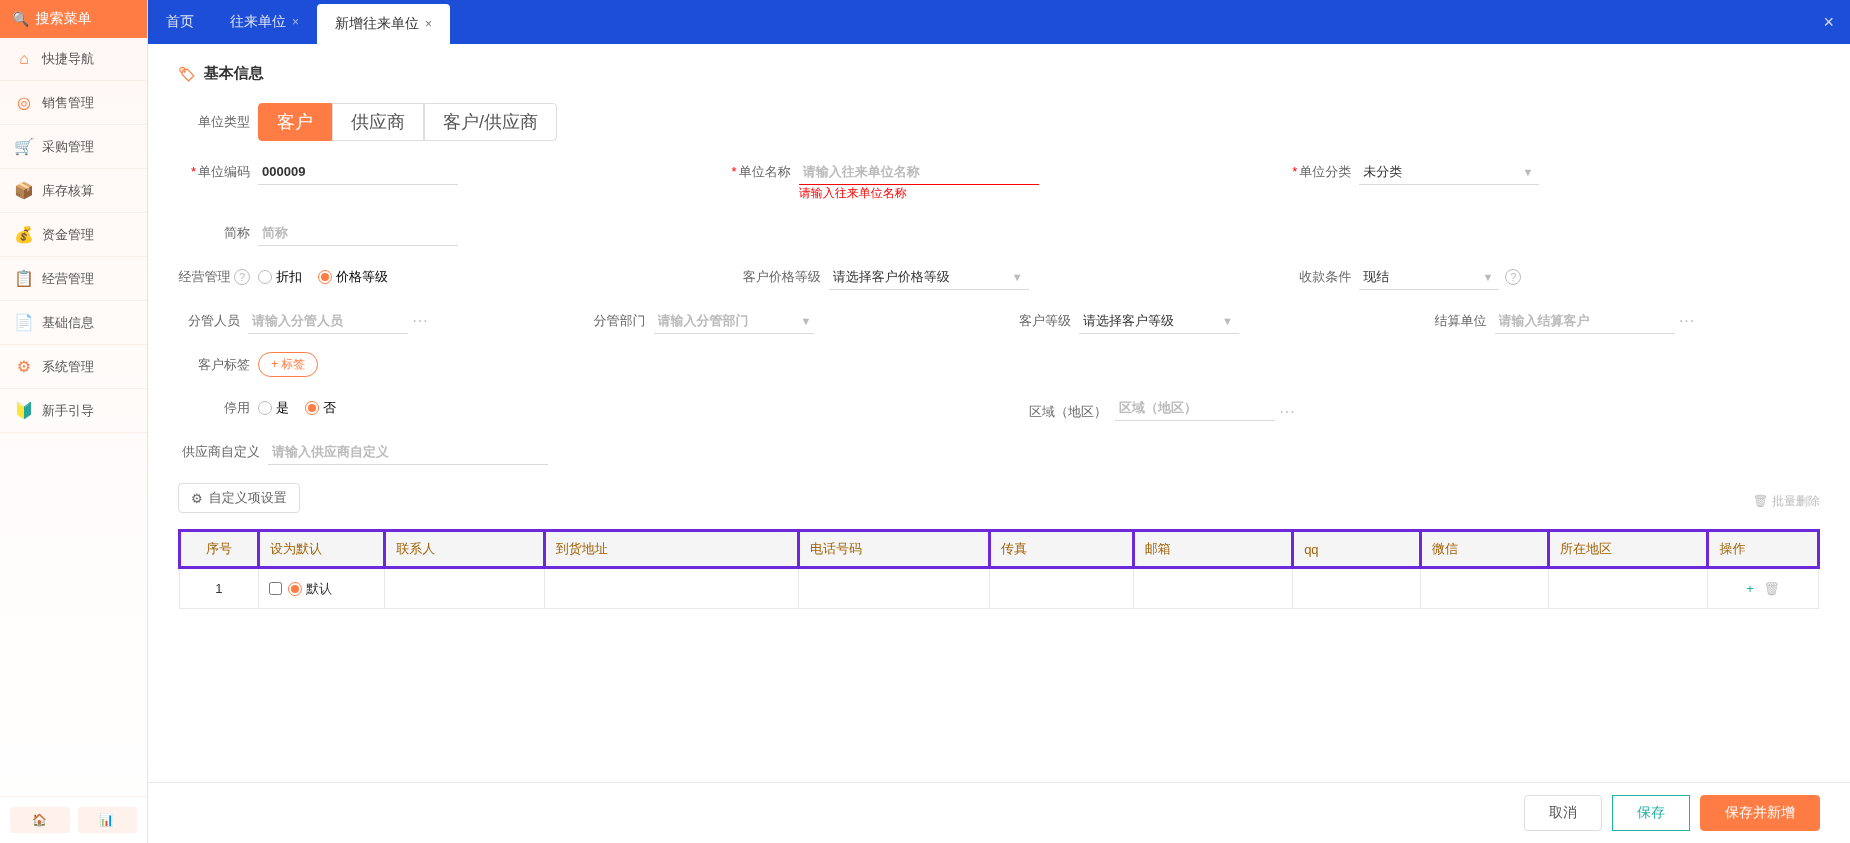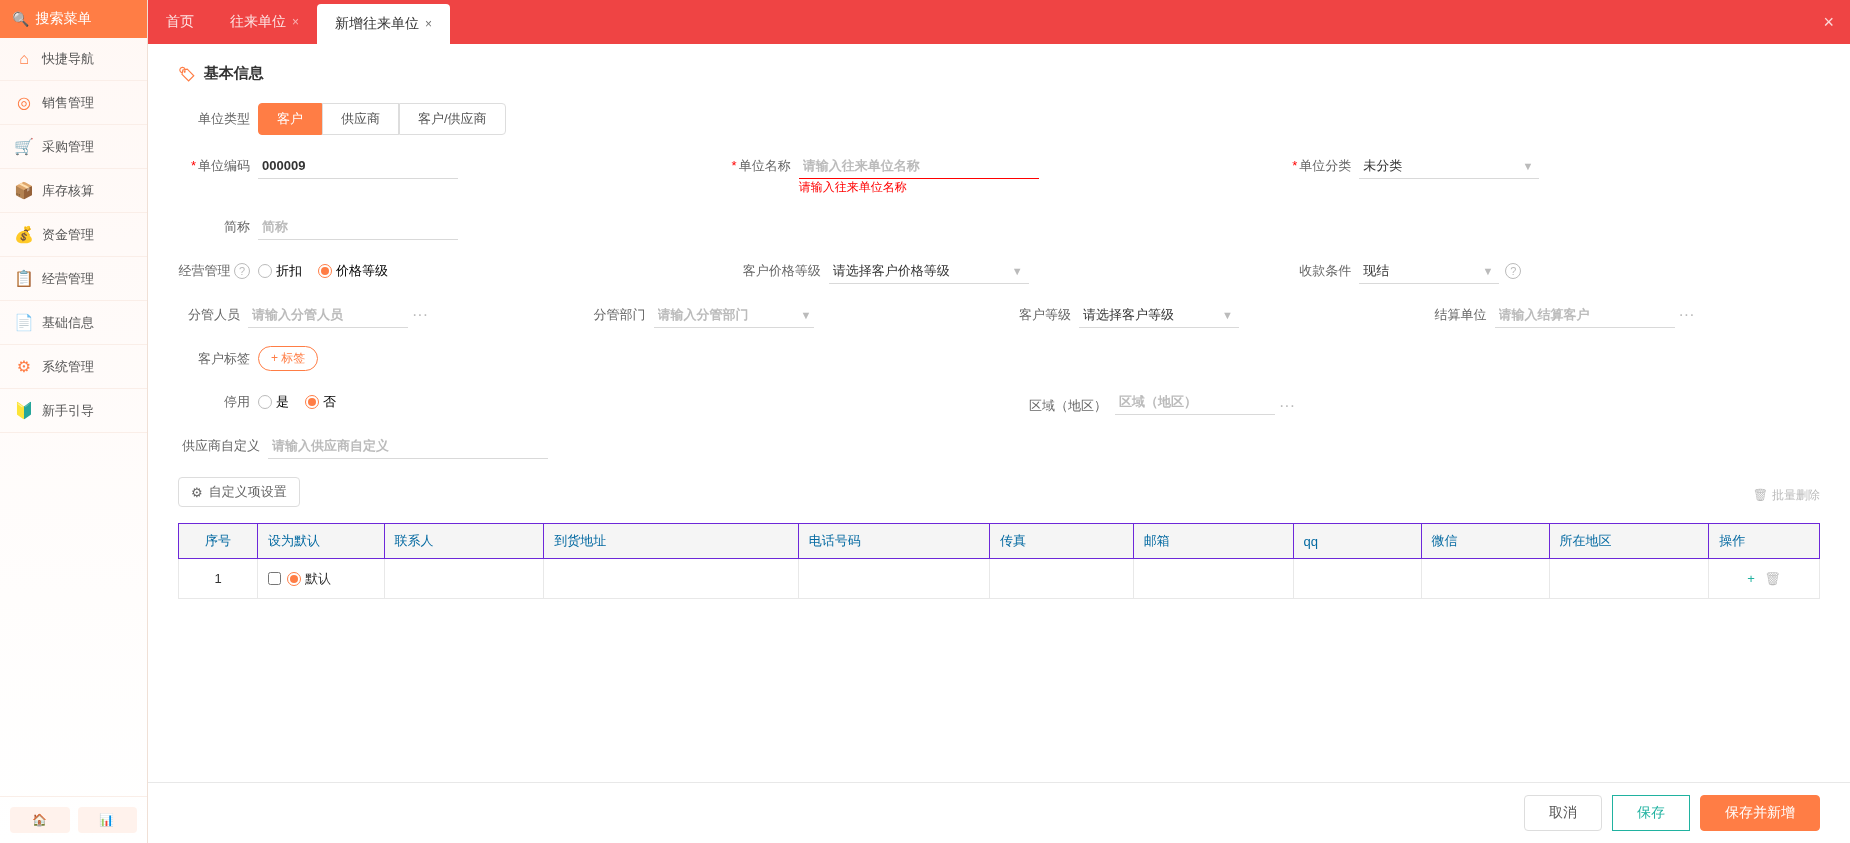--- a/index.html
+++ b/index.html
@@ -57,21 +57,21 @@
     
     .main {
       flex: 1;
       display: flex;
       flex-direction: column;
       overflow: hidden;
     }
 
     
     .tab-bar {
-      background: #ef4444;
+      background: #1d4ed8;
       display: flex;
       align-items: center;
       height: 44px;
       padding: 0 0;
       color: white;
       flex-shrink: 0;
     }
     .tab-item {
       padding: 0 18px;
       height: 100%;
@@ -197,21 +197,21 @@
     
     .unit-type-group {
       display: flex;
       gap: 0;
     }
     .unit-type-btn {
       padding: 6px 18px;
       border: 1px solid #ddd;
       background: white;
       cursor: pointer;
-      font-size: 13px;
+      font-size: 18px;
       color: #555;
     }
     .unit-type-btn:first-child { border-radius: 4px 0 0 4px; }
     .unit-type-btn:last-child { border-radius: 0 4px 4px 0; }
     .unit-type-btn.active {
       background: #ff7d45;
       color: white;
       border-color: #ff7d45;
     }
 
@@ -299,23 +299,23 @@
     }
 
     
     .data-table {
       width: 100%;
       border-collapse: collapse;
       font-size: 13px;
     }
     .data-table th {
       background: #f5f5f5;
-      border: 1px solid #6d28d9;
+      border: 3px solid #6d28d9;
       padding: 8px 10px;
-      color: #0369a1;
+      color: #a16207;
       font-weight: normal;
       text-align: left;
     }
     .data-table td {
       border: 1px solid #e8e8e8;
       padding: 7px 10px;
       color: #333;
     }
 
     

